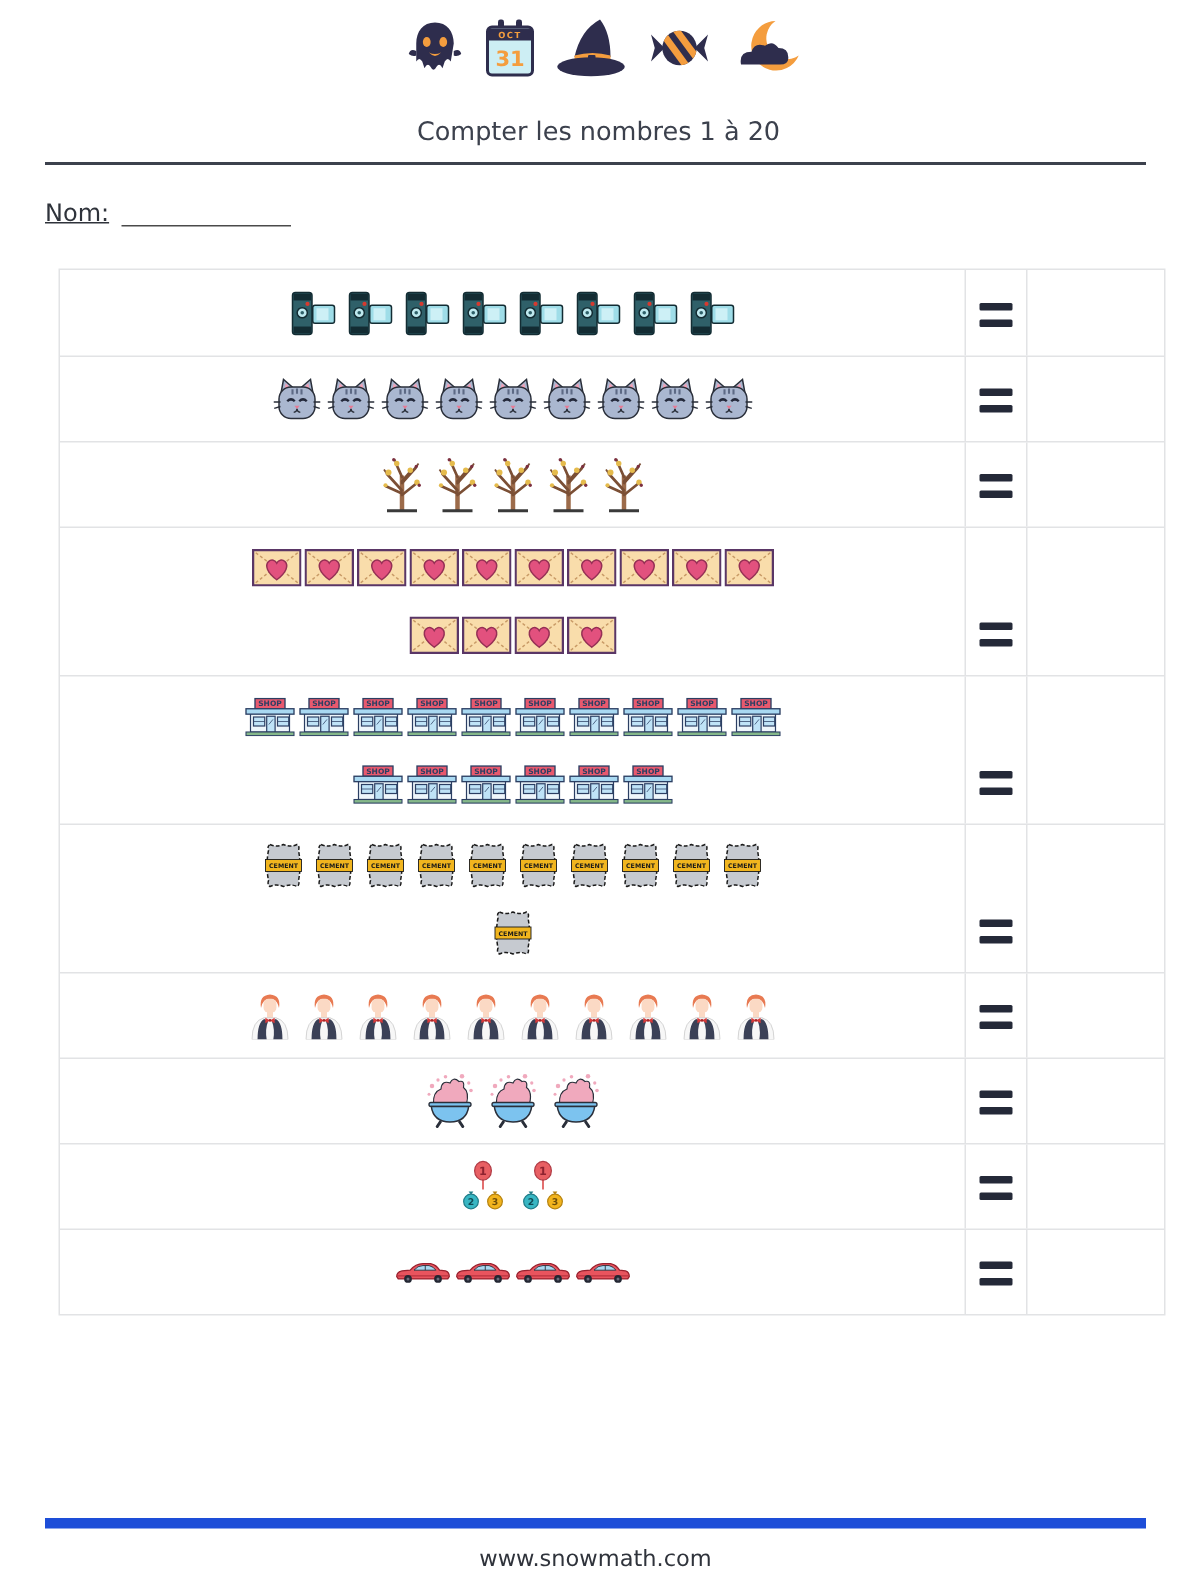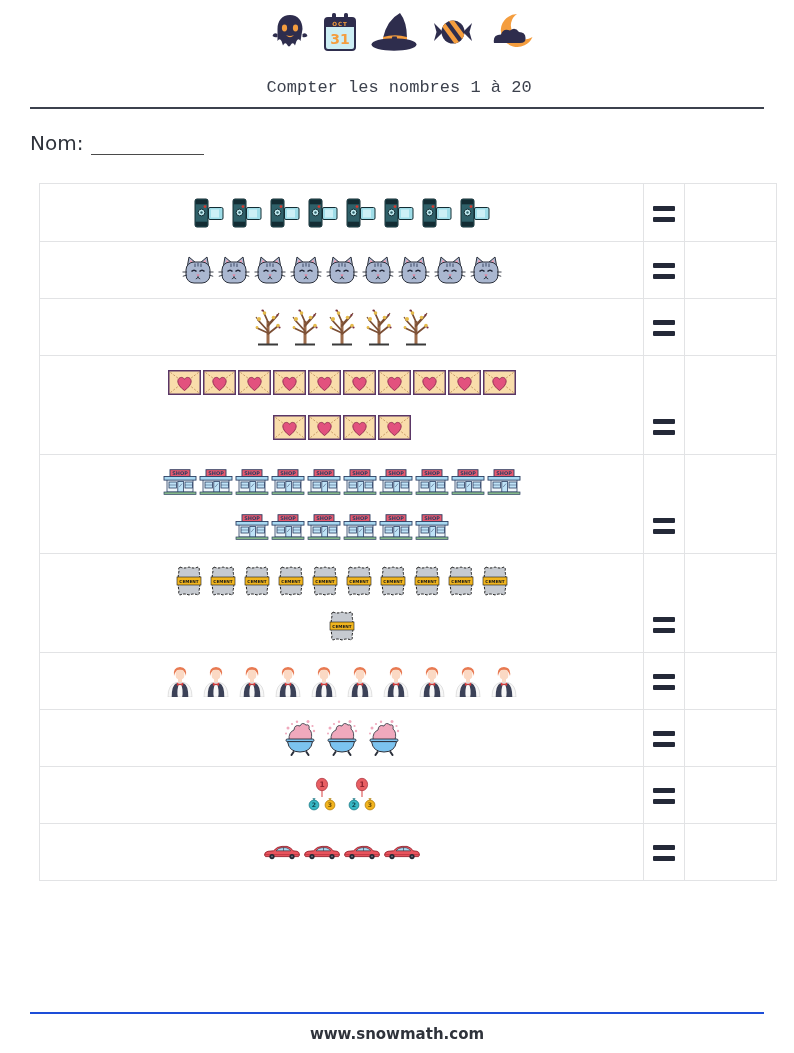--- a/index.html
+++ b/index.html
@@ -13,25 +13,25 @@
     overflow: hidden;
   }
   .header {
     margin: 0 30px;
     padding: 12px 0 10px 10px;
     display: flex; align-items: center; gap: 13px;
     border-bottom: 2px solid #3c414d;
     flex-direction: column;
   }
   .header .spacer { flex: 1; }
-  .page-title { font-size: 17px; color: #3c414d; padding-right: 6px; font-family: Liberation Mono, monospace; }
+  .page-title { font-size: 17px; color: #3c414d; padding-right: 6px; }
   .fields {
     margin: 22px 30px 0 30px;
     display: flex; justify-content: space-between; align-items: flex-end;
-    font-size: 20px; color: #2f333b;
+    font-size: 16px; color: #2f333b; text-decoration: underline;
   }
   .field-group { display: flex; align-items: flex-end; gap: 8px; }
   .blank-line {
     display: inline-block; height: 16px;
     border-bottom: 1.5px solid #4a4a4a;
   }
   .blank-name { width: 113px; }
   .blank-date { width: 108px; }
   .blank-note { width: 76px; }
   .counting-table {
@@ -62,23 +62,23 @@
     display: flex; justify-content: center; align-items: flex-end;
   }
   .equals-sign {
     height: 50px; margin-bottom: 2px;
     display: flex; flex-direction: column; justify-content: center; gap: 6px;
   }
   .equals-bar { width: 22px; height: 5px; background: #242938; border-radius: 1px; }
   .cell-answer { }
   .footer {
     position: absolute; left: 30px; right: 30px; top: 1012px;
-    border-top: 2px solid #1d4ed8;
+    border-top: 7px solid #1d4ed8;
     text-align: center; padding-top: 11px;
-    font-size: 15px; color: #2f333b; font-weight: bold;
+    font-size: 15px; color: #2f333b;
   }
   svg { display: block; }
   svg text { font-family: "DejaVu Sans", sans-serif; }
 </style>
 </head>
 <body>
 
 <div>
 
   <div class="header">

